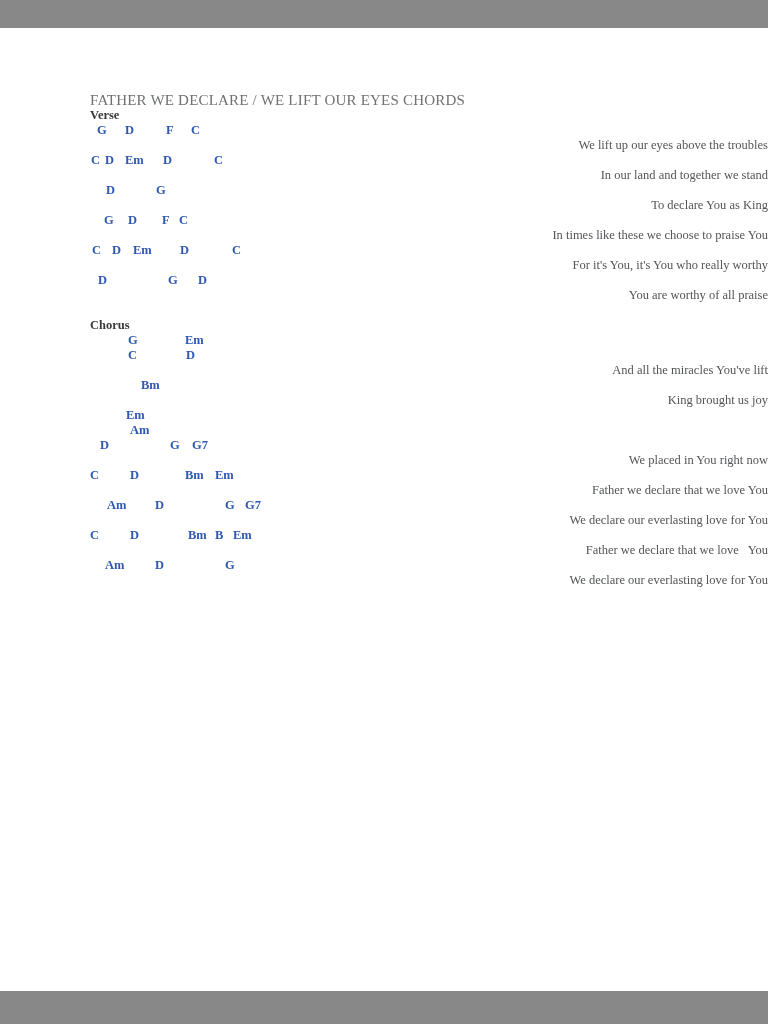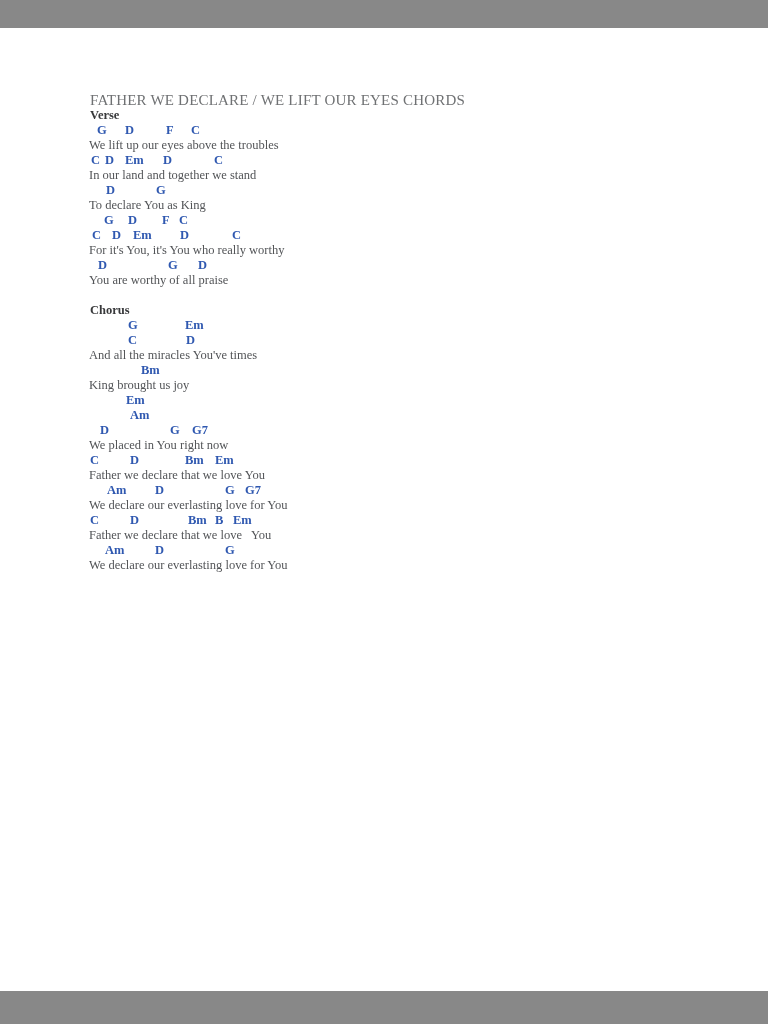--- a/index.html
+++ b/index.html
@@ -48,20 +48,21 @@
     letter-spacing: 0.2px;
   }
   .label-row {
     padding-left: 90px;
     font-weight: bold;
     color: #38393b;
   }
   .lyric-row {
     padding-left: 89px;
     color: #525457;
+    text-align: right;
   }
   .chord {
     position: absolute;
     top: 0;
     font-weight: bold;
     color: #2f58b0;
   }
   .section.gap { margin-top: 15px; }
 </style>
 </head>
@@ -75,30 +76,31 @@
     <div id="sections">
         <div class="section">
           <div class="row label-row">Verse</div>
           <div class="row chord-row"><span class="chord" style="left: 97px;">G</span><span class="chord" style="left: 125px;">D</span><span class="chord" style="left: 166px;">F</span><span class="chord" style="left: 191px;">C</span></div>
           <div class="row lyric-row">We lift up our eyes above the troubles</div>
           <div class="row chord-row"><span class="chord" style="left: 91px;">C</span><span class="chord" style="left: 105px;">D</span><span class="chord" style="left: 125px;">Em</span><span class="chord" style="left: 163px;">D</span><span class="chord" style="left: 214px;">C</span></div>
           <div class="row lyric-row">In our land and together we stand</div>
           <div class="row chord-row"><span class="chord" style="left: 106px;">D</span><span class="chord" style="left: 156px;">G</span></div>
           <div class="row lyric-row">To declare You as King</div>
           <div class="row chord-row"><span class="chord" style="left: 104px;">G</span><span class="chord" style="left: 128px;">D</span><span class="chord" style="left: 162px;">F</span><span class="chord" style="left: 179px;">C</span></div>
+          <div class="row lyric-row">In times like these we choose to praise You</div>
           <div class="row chord-row"><span class="chord" style="left: 92px;">C</span><span class="chord" style="left: 112px;">D</span><span class="chord" style="left: 133px;">Em</span><span class="chord" style="left: 180px;">D</span><span class="chord" style="left: 232px;">C</span></div>
           <div class="row lyric-row">For it's You, it's You who really worthy</div>
           <div class="row chord-row"><span class="chord" style="left: 98px;">D</span><span class="chord" style="left: 168px;">G</span><span class="chord" style="left: 198px;">D</span></div>
           <div class="row lyric-row">You are worthy of all praise</div>
         </div>
         <div class="section gap">
           <div class="row label-row">Chorus</div>
           <div class="row chord-row"><span class="chord" style="left: 128px;">G</span><span class="chord" style="left: 185px;">Em</span></div>
           <div class="row chord-row"><span class="chord" style="left: 128px;">C</span><span class="chord" style="left: 186px;">D</span></div>
-          <div class="row lyric-row">And all the miracles You've times</div>
+          <div class="row lyric-row">And all the miracles You've lift</div>
           <div class="row chord-row"><span class="chord" style="left: 141px;">Bm</span></div>
           <div class="row lyric-row">King brought us joy</div>
           <div class="row chord-row"><span class="chord" style="left: 126px;">Em</span></div>
           <div class="row chord-row"><span class="chord" style="left: 130px;">Am</span></div>
           <div class="row chord-row"><span class="chord" style="left: 100px;">D</span><span class="chord" style="left: 170px;">G</span><span class="chord" style="left: 192px;">G7</span></div>
           <div class="row lyric-row">We placed in You right now</div>
           <div class="row chord-row"><span class="chord" style="left: 90px;">C</span><span class="chord" style="left: 130px;">D</span><span class="chord" style="left: 185px;">Bm</span><span class="chord" style="left: 215px;">Em</span></div>
           <div class="row lyric-row">Father we declare that we love You</div>
           <div class="row chord-row"><span class="chord" style="left: 107px;">Am</span><span class="chord" style="left: 155px;">D</span><span class="chord" style="left: 225px;">G</span><span class="chord" style="left: 245px;">G7</span></div>
           <div class="row lyric-row">We declare our everlasting love for You</div>

